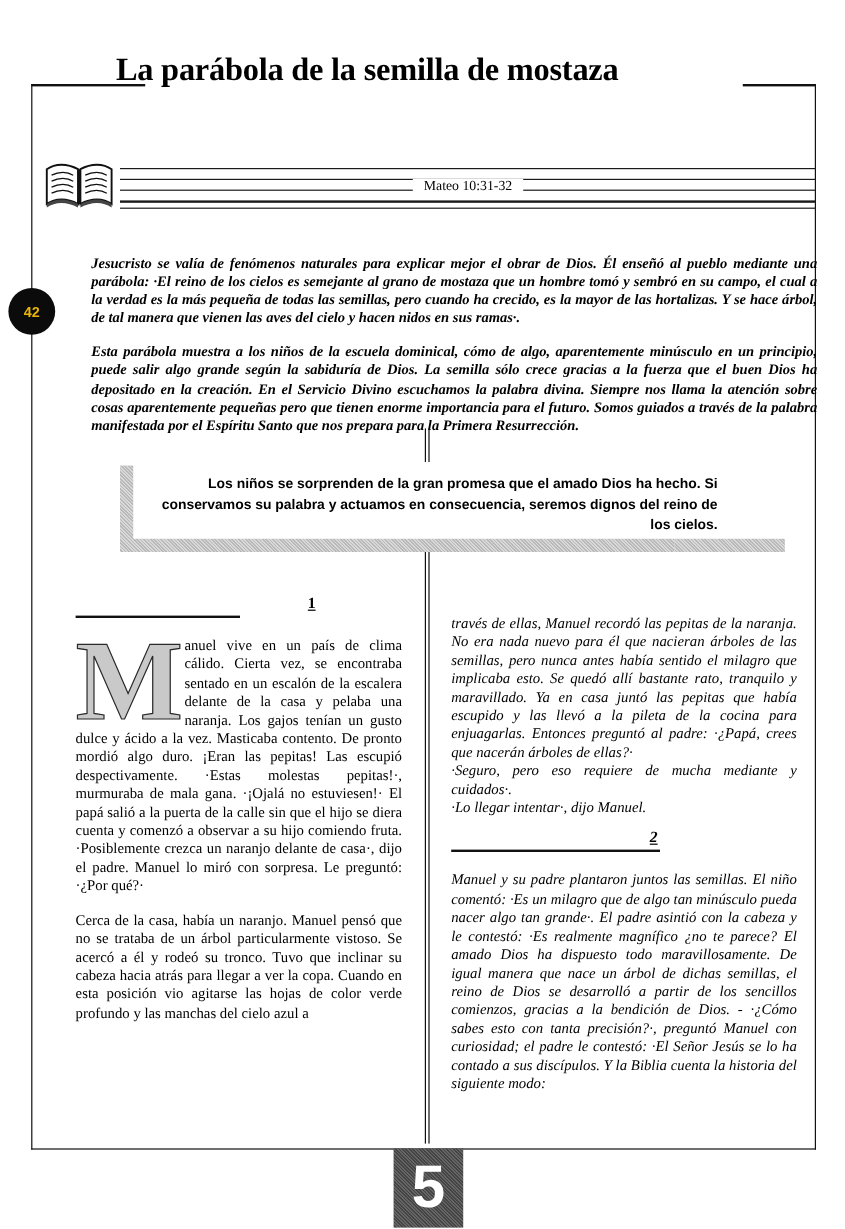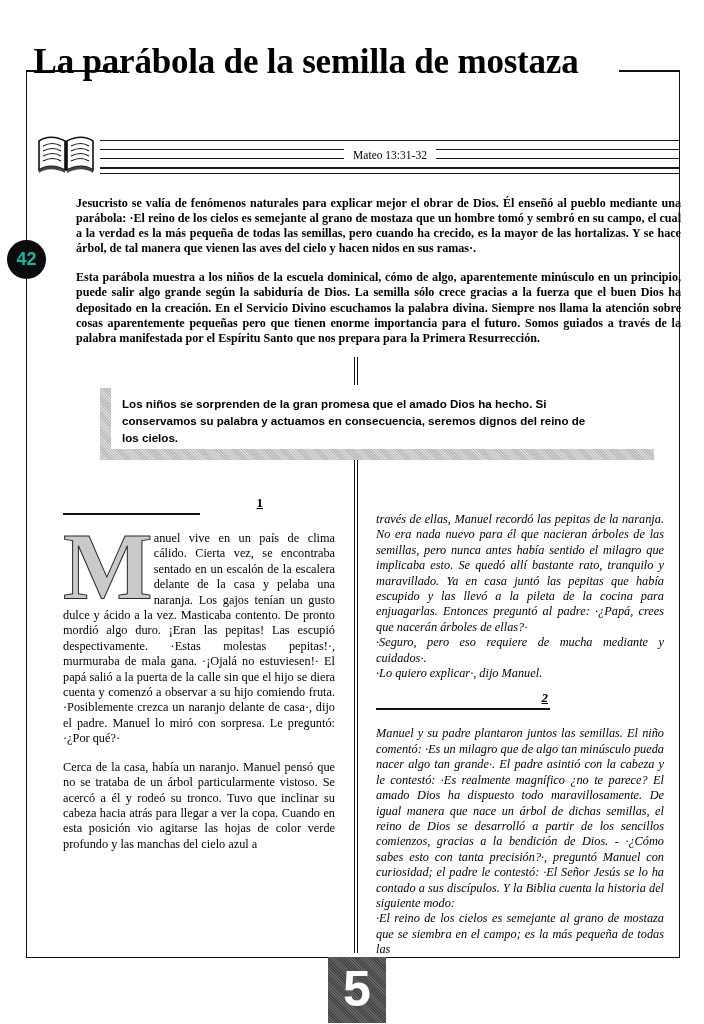--- a/index.html
+++ b/index.html
@@ -66,21 +66,21 @@
     background: #111;
   }
   #page-title {
     position: absolute;
     left: 0;
     top: 44px;
     width: 612px;
     text-align: center;
     font-family: "Liberation Serif", serif;
     font-weight: bold;
-    font-size: 35px;
+    font-size: 27px;
     letter-spacing: -0.2px;
     line-height: 1.05;
     white-space: nowrap;
   }
 
   
   .scripture-band {
     position: absolute;
     left: 36px;
     top: 134px;
@@ -126,44 +126,45 @@
   }
   #scripture-ref span {
     background: #ffffff;
     padding: 0 9px;
   }
 
   
   .intro {
     position: absolute;
     left: 76px;
-    top: 196px;
+    top: 212px;
     width: 605px;
+    font-style: italic;
     font-weight: bold;
     font-size: 12.1px;
     line-height: 15.1px;
     text-align: justify;
     font-family: "Liberation Serif", serif;
   }
   .intro p { margin: 0; }
   .intro p + p { margin-top: 14px; }
 
   
   #side-badge {
     position: absolute;
     left: 7px;
     top: 240px;
     width: 39px;
     height: 39px;
     border-radius: 50%;
     background: #0b0b0b;
-    color: #14b8a6;
+    color: #eab308;
     font-family: "Liberation Sans", sans-serif;
     font-weight: bold;
-    font-size: 18px;
+    font-size: 12px;
     display: flex;
     align-items: center;
     justify-content: center;
     text-align: right;
   }
 
   
   .divider-top {
     position: absolute;
     left: 354px;
@@ -221,21 +222,21 @@
     height: 11px;
     background: #b9b9b9;
     background-image: repeating-linear-gradient(
       45deg, rgba(255,255,255,0.45) 0 1px, rgba(0,0,0,0) 1px 2px);
   }
   #callout-text {
     position: absolute;
     left: 22px;
     top: 7px;
     width: 476px;
-    text-align: left;
+    text-align: right;
     font-family: "Liberation Sans", sans-serif;
     font-weight: bold;
     font-size: 11.6px;
     line-height: 17px;
   }
 
   
   .col {
     position: absolute;
     top: 498px;
@@ -335,21 +336,21 @@
       <path d="M35 27 C41 24 48 24 53 27" fill="none" stroke="#111" stroke-width="1.1"></path>
       <path d="M3 36 C10 31 20 31 29 36 L29 39 C20 34 10 34 3 39 Z" fill="#444"></path>
       <path d="M31 36 C40 31 50 31 57 36 L57 39 C50 34 40 34 31 39 Z" fill="#444"></path>
     </svg>
     <div class="band-lines">
       <i class="l1"></i>
         <i class="l2"></i>
         <i class="l3"></i>
         <i class="l4"></i>
         <i class="l5"></i>
-      <div id="scripture-ref"><span>Mateo 13:31-32</span></div>
+      <div id="scripture-ref"><span>Mateo 10:31-32</span></div>
     </div>
   </div>
 
   <div class="intro">
     <p>Jesucristo se valía de fenómenos naturales para explicar mejor el obrar de Dios. Él enseñó al pueblo mediante una parábola: ·El reino de los cielos es semejante al grano de mostaza que un hombre tomó y sembró en su campo, el cual a la verdad es la más pequeña de todas las semillas, pero cuando ha crecido, es la mayor de las hortalizas. Y se hace árbol, de tal manera que vienen las aves del cielo y hacen nidos en sus ramas·.</p>
     <p>Esta parábola muestra a los niños de la escuela dominical, cómo de algo, aparentemente minúsculo en un principio, puede salir algo grande según la sabiduría de Dios. La semilla sólo crece gracias a la fuerza que el buen Dios ha depositado en la creación. En el Servicio Divino escuchamos la palabra divina. Siempre nos llama la atención sobre cosas aparentemente pequeñas pero que tienen enorme importancia para el futuro. Somos guiados a través de la palabra manifestada por el Espíritu Santo que nos prepara para la Primera Resurrección.</p>
   </div>
 
   <div id="side-badge">42</div>
 
@@ -368,26 +369,25 @@
       <div class="num">1</div>
       <div class="rule"></div>
     </div>
     <p><span class="dropcap">M</span><span>anuel vive en un país de clima cálido. Cierta vez, se encontraba sentado en un escalón de la escalera delante de la casa y pelaba una naranja. Los gajos tenían un gusto dulce y ácido a la vez. Masticaba contento. De pronto mordió algo duro. ¡Eran las pepitas! Las escupió despectivamente. ·Estas molestas pepitas!·, murmuraba de mala gana. ·¡Ojalá no estuviesen!· El papá salió a la puerta de la calle sin que el hijo se diera cuenta y comenzó a observar a su hijo comiendo fruta. ·Posiblemente crezca un naranjo delante de casa·, dijo el padre. Manuel lo miró con sorpresa. Le preguntó: ·¿Por qué?·</span></p>
     <p class="para-gap">Cerca de la casa, había un naranjo. Manuel pensó que no se trataba de un árbol particularmente vistoso. Se acercó a él y rodeó su tronco. Tuvo que inclinar su cabeza hacia atrás para llegar a ver la copa. Cuando en esta posición vio agitarse las hojas de color verde profundo y las manchas del cielo azul a</p>
   </div>
 
   <div class="col col-right">
     <p>través de ellas, Manuel recordó las pepitas de la naranja. No era nada nuevo para él que nacieran árboles de las semillas, pero nunca antes había sentido el milagro que implicaba esto. Se quedó allí  bastante rato, tranquilo y maravillado. Ya en casa juntó las pepitas que había escupido y las llevó a la pileta de la cocina para enjuagarlas. Entonces preguntó al padre: ·¿Papá, crees que nacerán árboles de ellas?·</p>
     <p>·Seguro, pero eso requiere de mucha mediante y cuidados·.</p>
-    <p>·Lo quiero explicar·, dijo Manuel.</p>
+    <p>·Lo llegar intentar·, dijo Manuel.</p>
     <div class="section-marker marker-2" style="margin-top:12px">
       <div class="num">2</div>
       <div class="rule"></div>
     </div>
     <p>Manuel y su padre plantaron juntos las semillas. El niño comentó: ·Es un milagro que de algo tan minúsculo pueda nacer algo tan grande·. El padre asintió con la cabeza y le contestó: ·Es realmente magnífico ¿no te parece? El amado Dios ha dispuesto todo maravillosamente. De igual manera que nace un árbol de dichas semillas, el reino de Dios se desarrolló a partir de los sencillos comienzos, gracias a la bendición de Dios. - ·¿Cómo sabes esto con tanta precisión?·, preguntó Manuel con curiosidad; el padre le contestó: ·El Señor Jesús se lo ha contado a sus discípulos. Y la Biblia cuenta la historia del siguiente modo:</p>
-    <p>·El reino de los cielos es semejante al grano de mostaza que se siembra en el campo; es la más pequeña de todas las</p>
   </div>
 
   <div id="folio">
       <span>5</span>
     </div>
 
 </div>
 
 </body></html>

